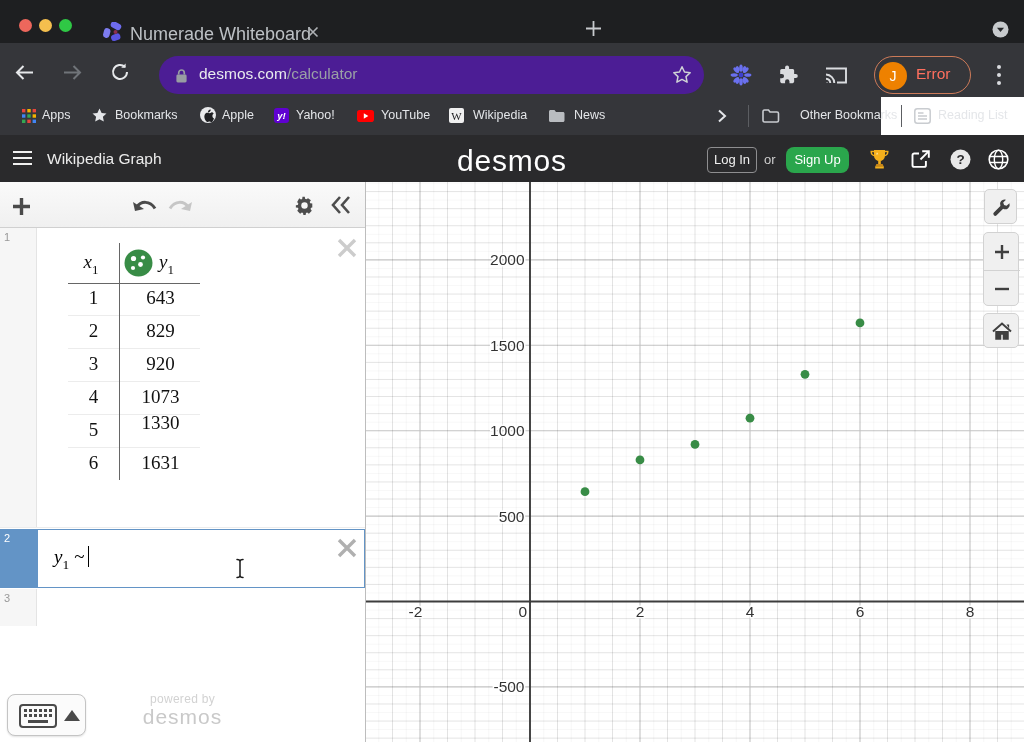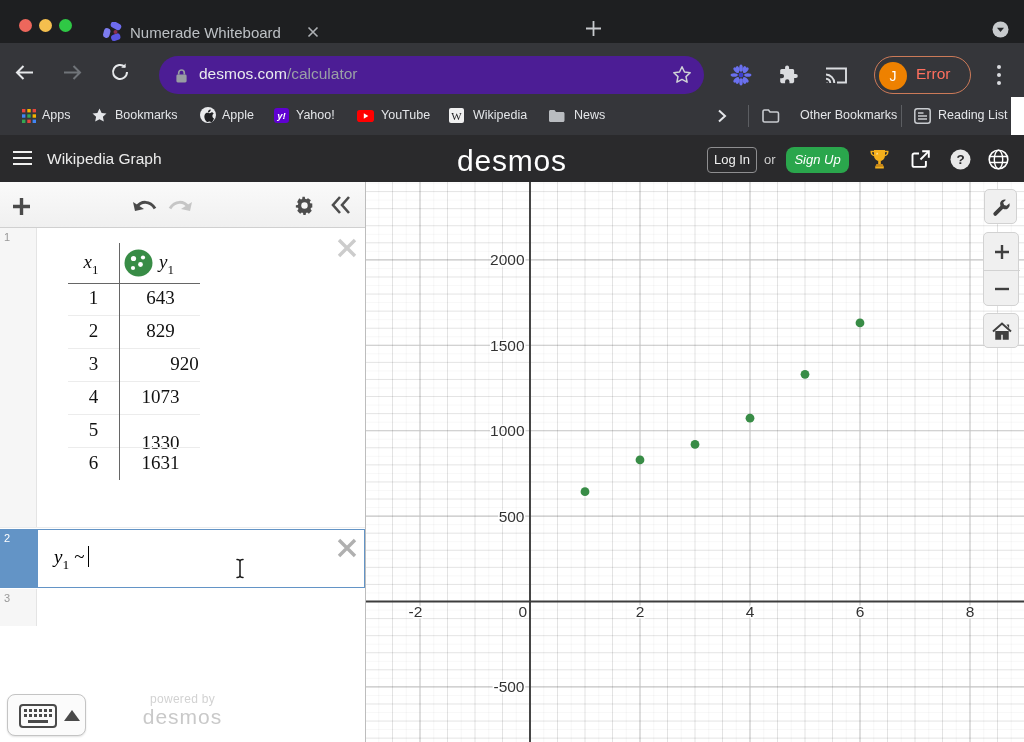--- a/index.html
+++ b/index.html
@@ -3,32 +3,32 @@
 <meta charset="utf-8">
 <style>
 * { margin:0; padding:0; box-sizing:border-box; }
 html,body { width:1024px; height:742px; overflow:hidden; }
 body { font-family:"Liberation Sans", sans-serif; position:relative; background:#fff; }
 .abs { position:absolute; }
 
 #tabstrip { position:absolute; left:0; top:0; width:1024px; height:43px; background:#1e1f21; }
 .light { position:absolute; top:18.5px; width:13px; height:13px; border-radius:50%; }
 #tab2 { position:absolute; left:330px; top:11px; width:241px; height:32px; background:#35363a; border-radius:10px 10px 0 0; }
-.tabtxt { position:absolute; top:9px; font-size:15px; white-space:nowrap; }
+.tabtxt { position:absolute; top:9px; font-size:18px; white-space:nowrap; }
 #toolbar { position:absolute; left:0; top:43px; width:1024px; height:54px; background:#35363a; }
 #omnibox { position:absolute; left:159px; top:56px; width:545px; height:38px; background:#4c1d95; border-radius:19px; }
 #errorpill { position:absolute; left:874px; top:56px; width:97px; height:38px; border:1px solid rgba(221,130,92,0.9); border-radius:19px; }
-#bookbar { position:absolute; left:0; top:97px; width:1011px; height:38px; background:#35363a; }
+#bookbar { position:absolute; left:0; top:97px; width:881px; height:38px; background:#35363a; }
 .bk { position:absolute; top:11px; font-size:12.5px; color:#e4e6e9; white-space:nowrap; }
 .sep { position:absolute; top:8px; width:1px; height:22px; background:#5c5e62; }
 
 #dheader { position:absolute; left:0; top:135px; width:1024px; height:47px; background:#2a2a2c; }
 #dlogo { position:absolute; left:0; top:9px; width:1024px; text-align:center; color:#fff; font-size:30px; letter-spacing:0.8px; }
 #loginbtn { position:absolute; left:707px; top:12px; width:50px; height:26px; border:1px solid #8e8e90; border-radius:4px; color:#f0f0f0; font-size:13px; text-align:center; line-height:24px; }
-#signupbtn { position:absolute; left:786px; top:12px; width:63px; height:26px; background:#2aa64c; border-radius:8px; color:#fff; font-size:13px; text-align:center; line-height:26px;font-style:italic; }
+#signupbtn { position:absolute; left:786px; top:12px; width:63px; height:26px; background:#2aa64c; border-radius:8px; color:#fff; font-size:13px; text-align:center; line-height:26px; }
 
 #panel { position:absolute; left:0; top:182px; width:366px; height:560px; background:#fff; border-right:1px solid #bdbdbd; }
 #ptoolbar { position:absolute; left:0; top:0; width:365px; height:46px; background:linear-gradient(#fafafa,#f0f0f0); border-bottom:1px solid #d0d0d0; }
 .gutter { position:absolute; left:0; width:37px; background:#f6f6f6; border-right:1px solid #e4e4e4; }
 .gnum { position:absolute; left:4px; top:3px; font-size:11px; color:#999; }
 #item2 { position:absolute; left:0; top:347px; width:365px; height:59px; }
 #item2 .content { position:absolute; left:37px; top:0; width:328px; height:59px; border:1.5px solid #6394c6; background:#fff; }
 #item2 .bgut { position:absolute; left:0; top:0; width:37px; height:59px; background:#6394c6; }
 .mathfont { font-family:"Liberation Serif", serif; }
 .mathfont sub { font-style:normal; font-size:13px; position:relative; top:1px; }
@@ -271,25 +271,25 @@
     </svg>
     <span class="abs mathfont" style="left:159px; top:69px; font-style:italic; font-size:19px;">y<sub>1</sub></span>
 
     <div class="abs" style="left:68px; top:100.5px; width:132px; height:1px; background:#666;"></div>
     <div class="abs" style="left:119px; top:61px; width:1px; height:237px; background:#666;"></div>
     <span class="abs mathfont" style="left:68px; top:104.5px; width:51px; text-align:center; font-size:19px;">1</span>
 <span class="abs mathfont" style="left:121px; top:104.5px; width:79px; text-align:center; font-size:19px;">643</span>
 <span class="abs mathfont" style="left:68px; top:137.5px; width:51px; text-align:center; font-size:19px;">2</span>
 <span class="abs mathfont" style="left:121px; top:137.5px; width:79px; text-align:center; font-size:19px;">829</span>
 <span class="abs mathfont" style="left:68px; top:170.5px; width:51px; text-align:center; font-size:19px;">3</span>
-<span class="abs mathfont" style="left:121px; top:170.5px; width:79px; text-align:center; font-size:19px;margin-left:24px;">920</span>
+<span class="abs mathfont" style="left:121px; top:170.5px; width:79px; text-align:center; font-size:19px;">920</span>
 <span class="abs mathfont" style="left:68px; top:203.5px; width:51px; text-align:center; font-size:19px;">4</span>
 <span class="abs mathfont" style="left:121px; top:203.5px; width:79px; text-align:center; font-size:19px;">1073</span>
 <span class="abs mathfont" style="left:68px; top:236.5px; width:51px; text-align:center; font-size:19px;">5</span>
-<span class="abs mathfont" style="left:121px; top:250px; width:79px; text-align:center; font-size:19px;">1330</span>
+<span class="abs mathfont" style="left:121px; top:230px; width:79px; text-align:center; font-size:19px;">1330</span>
 <span class="abs mathfont" style="left:68px; top:269.5px; width:51px; text-align:center; font-size:19px;">6</span>
 <span class="abs mathfont" style="left:121px; top:269.5px; width:79px; text-align:center; font-size:19px;">1631</span>
 <div class="abs" style="left:68px; top:133px; width:51px; height:1px; background:#ececec;"></div>
 <div class="abs" style="left:120px; top:133px; width:80px; height:1px; background:#ececec;"></div>
 <div class="abs" style="left:68px; top:166px; width:51px; height:1px; background:#ececec;"></div>
 <div class="abs" style="left:120px; top:166px; width:80px; height:1px; background:#ececec;"></div>
 <div class="abs" style="left:68px; top:199px; width:51px; height:1px; background:#ececec;"></div>
 <div class="abs" style="left:120px; top:199px; width:80px; height:1px; background:#ececec;"></div>
 <div class="abs" style="left:68px; top:232px; width:51px; height:1px; background:#ececec;"></div>
 <div class="abs" style="left:120px; top:232px; width:80px; height:1px; background:#ececec;"></div>

